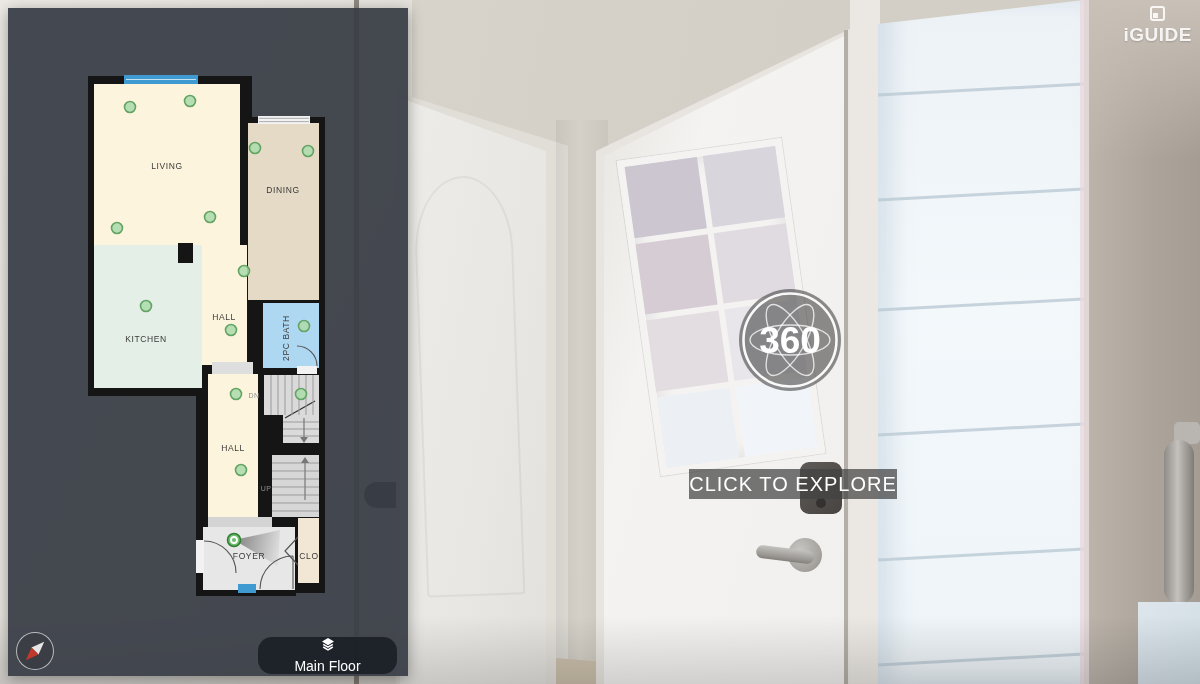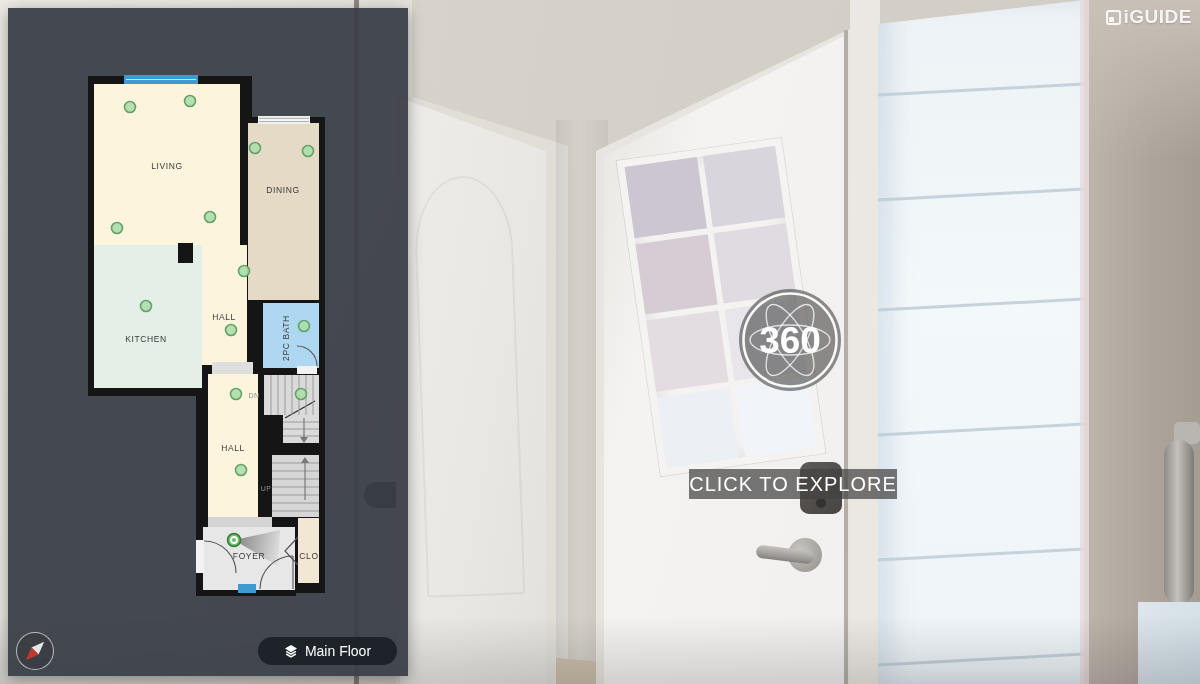--- a/index.html
+++ b/index.html
@@ -68,38 +68,38 @@
     background:linear-gradient(135deg,#e3edf4,#d3e2ec);}
   .vignette{inset:0;background:linear-gradient(180deg,rgba(0,0,0,0) 90%,rgba(0,0,0,.14) 100%);}
 
   
   .badge360{left:738px;top:288px;width:104px;height:104px;cursor:pointer;}
   .cta{left:689px;top:433px;width:208px;height:30px;background:rgba(66,66,66,.72);
     color:#fff;font-size:20px;letter-spacing:1px;display:flex;align-items:center;justify-content:center;margin-top:36px;}
 
   
   .logo{right:8px;top:6px;display:flex;align-items:center;gap:3px;color:rgba(255,255,255,.88);
-    text-shadow:0 1px 2px rgba(0,0,0,.18);}
+    text-shadow:0 1px 2px rgba(0,0,0,.18);flex-direction:column;}
   .logo-box{width:15px;height:15px;border:2px solid rgba(255,255,255,.88);border-radius:3px;position:relative;}
   .logo-box::after{content:"";position:absolute;left:1px;bottom:1px;width:5px;height:5px;background:rgba(255,255,255,.88);}
   .logo-text{font-size:19px;font-weight:600;letter-spacing:.5px;}
 
   
   .panel{left:8px;top:8px;width:400px;height:668px;border-radius:0;
     background:rgba(57,62,70,.94);box-shadow:0 3px 14px rgba(0,0,0,.35);}
   .plan-svg{position:absolute;left:74px;top:62px;width:250px;height:530px;}
   .room-label{font-family:"Liberation Sans",sans-serif;font-size:8.5px;fill:#3a3a3a;letter-spacing:.6px;}
   .small-label{font-family:"Liberation Sans",sans-serif;font-size:7px;fill:#8f8f8f;letter-spacing:.4px;}
   .tread{stroke:#9b9b9b;stroke-width:1;}
   .doorarc{stroke:#555;stroke-width:1.1;fill:none;}
   .pm{fill:#aedcae;fill-opacity:.9;stroke:#63a363;stroke-width:1.6;cursor:pointer;}
 
-  .floor-btn{left:250px;top:629px;width:139px;height:28px;border-radius:14px;border:none;
+  .floor-btn{left:250px;top:629px;width:139px;height:37px;border-radius:14px;border:none;
     background:rgba(23,29,36,.85);color:#fff;font-family:"Liberation Sans",sans-serif;
-    font-size:14px;display:flex;align-items:center;justify-content:center;gap:7px;cursor:pointer;}
+    font-size:14px;display:flex;align-items:center;justify-content:center;gap:7px;cursor:pointer;flex-direction:column;}
   .compass{left:8px;top:624px;width:38px;height:38px;border-radius:50%;
     border:1.5px solid rgba(255,255,255,.65);background:rgba(15,15,15,.15);cursor:pointer;
     display:flex;align-items:center;justify-content:center;}
   .needle{width:10px;height:26px;transform:rotate(45deg);position:relative;}
   .needle-n{position:absolute;top:0;left:0;width:0;height:0;
     border-left:5px solid transparent;border-right:5px solid transparent;border-bottom:13px solid #e6e6e6;}
   .needle-s{position:absolute;top:13px;left:0;width:0;height:0;
     border-left:5px solid transparent;border-right:5px solid transparent;border-top:13px solid #c0392b;}
 </style>
 </head>

